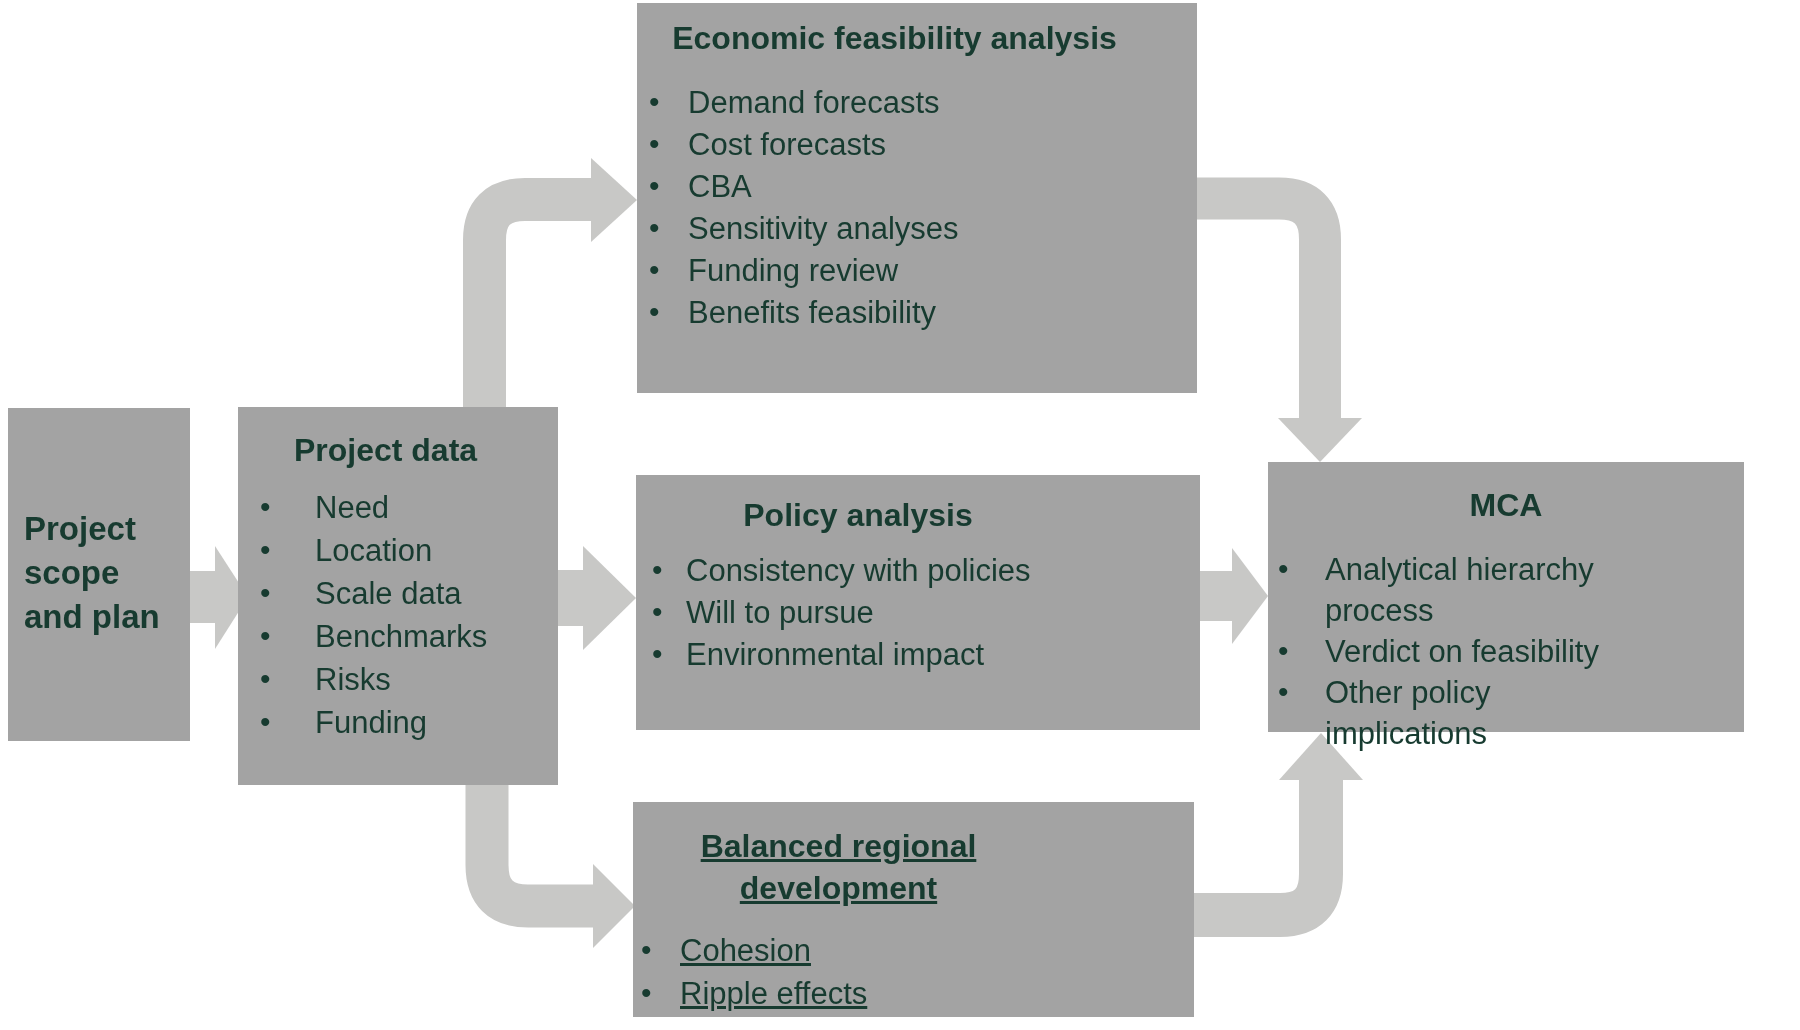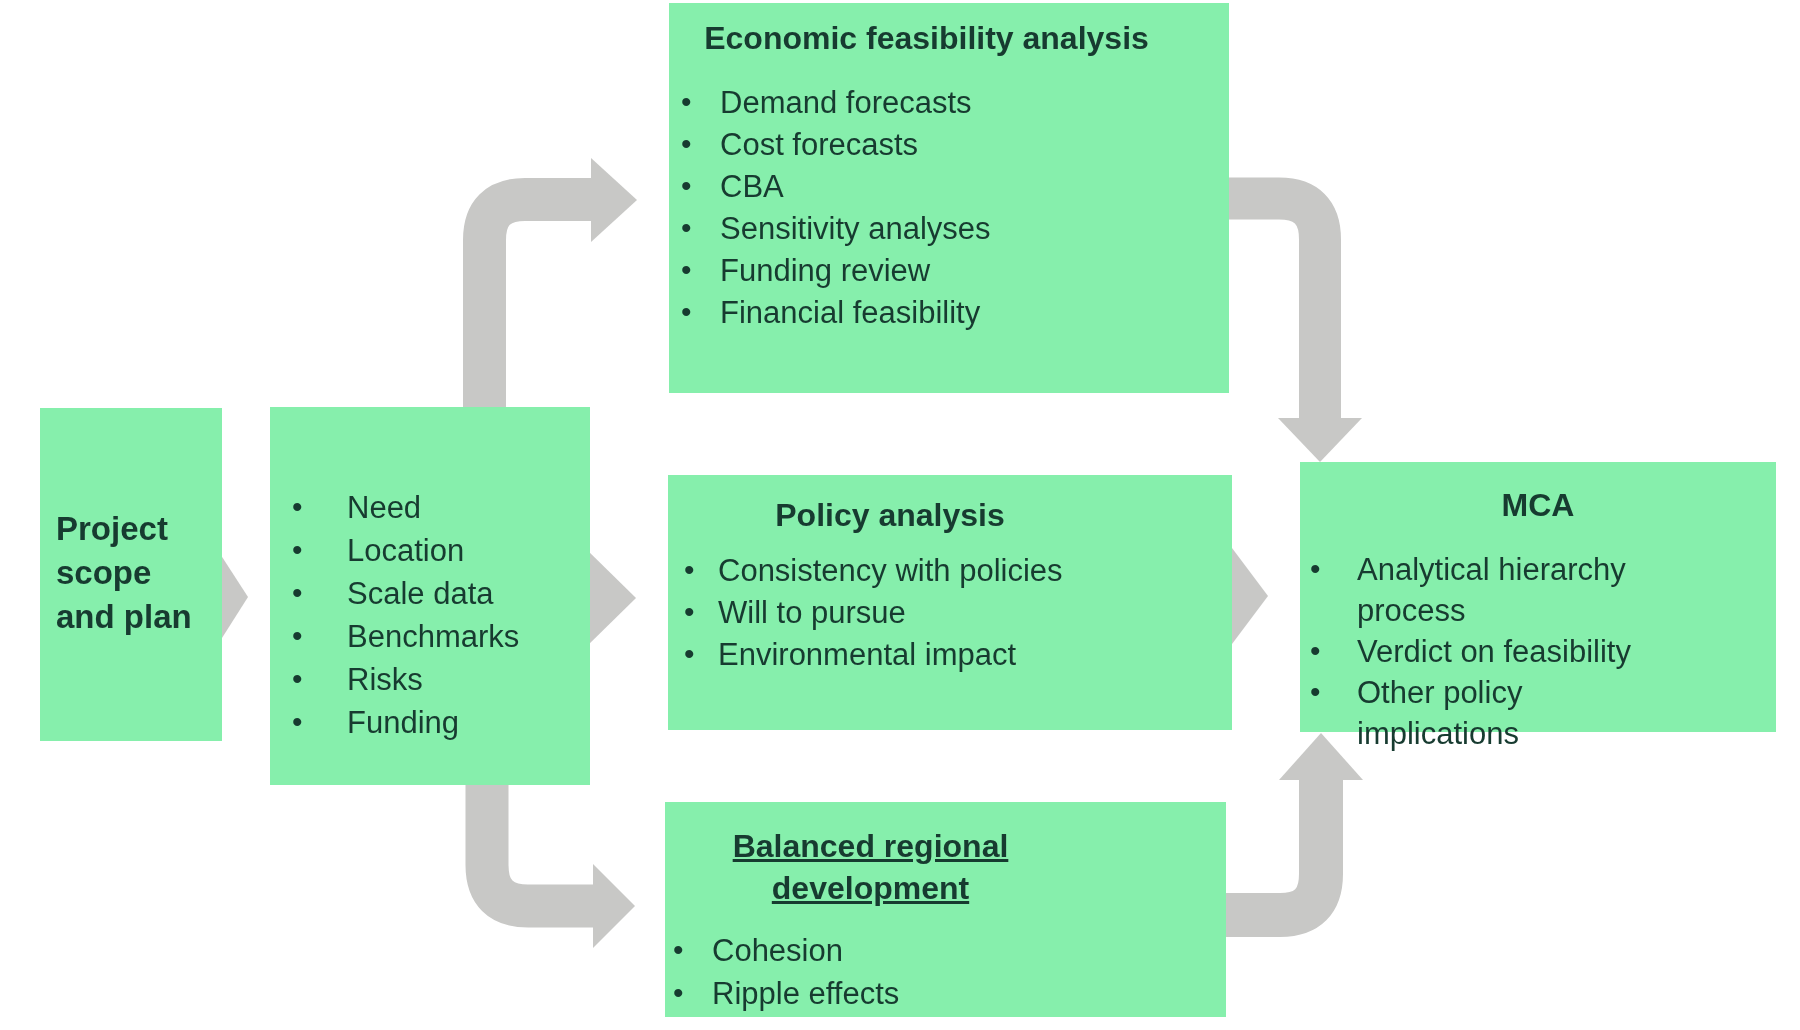--- a/index.html
+++ b/index.html
@@ -1,21 +1,21 @@
 <!DOCTYPE html>
 <html><head>
 <meta charset="utf-8">
 <style>
   html,body{margin:0;padding:0;background:#ffffff;}
   #canvas{
     position:relative;width:1800px;height:1030px;background:#ffffff;overflow:hidden;
     font-family:"Liberation Sans", sans-serif;color:#173b30;
   }
   #arrows{position:absolute;left:0;top:0;z-index:0;}
-  .box{position:absolute;background:#86efac;z-index:1;margin-left:32px;}
+  .box{position:absolute;background:#a3a3a3;z-index:1;}
   .box h2{
     position:absolute;left:0;margin:0;text-align:center;
     font-size:32px;line-height:40px;font-weight:700;color:#173b30;
   }
   .nowrap{white-space:nowrap;}
   .box ul{
     position:absolute;left:0;right:0;margin:0;padding:0;list-style:none;
     font-size:31px;line-height:42px;font-weight:400;
   }
   .box ul li{position:relative;}
@@ -42,21 +42,21 @@
   
   #box-policy{left:636px;top:475px;width:564px;height:255px;}
   #box-policy h2{top:20px;right:120px;}
   #box-policy ul{top:75px;}
   #box-policy ul li{padding-left:50px;padding-right:10px;}
   #box-policy ul li::before{left:16px;}
   
   #box-regional{left:633px;top:802px;width:561px;height:215px;}
   #box-regional h2{top:23px;right:150px;line-height:42px;text-decoration:underline;}
   #box-regional ul{top:127px;line-height:43px;}
-  #box-regional ul li{padding-left:47px;}
+  #box-regional ul li{padding-left:47px;text-decoration:underline;}
   #box-regional ul li::before{left:8px;}
   
   #box-mca{left:1268px;top:462px;width:476px;height:270px;}
   #box-mca h2{top:23px;right:0;}
   #box-mca ul{top:87px;line-height:41px;}
   #box-mca ul li{padding-left:57px;padding-right:90px;}
   #box-mca ul li::before{left:10px;}
 </style>
 </head>
 <body>
@@ -99,39 +99,40 @@
       <path d="M 1192 915 H 1280 Q 1321 915 1321 874 V 780" stroke="#c8c8c6" stroke-width="44" fill="none"></path>
       <polygon points="1279,780 1363,780 1321,733" fill="#c8c8c6"></polygon>
     </g>
   </svg>
 
   <div class="box" id="box-scope">
     <p class="scope-text">Project scope and plan</p>
   </div>
 
   <div class="box" id="box-data">
+    <h2 class="nowrap">Project data</h2>
     <ul>
         <li>Need</li>
         <li>Location</li>
         <li>Scale data</li>
         <li>Benchmarks</li>
         <li>Risks</li>
         <li>Funding</li>
       </ul>
   </div>
 
   <div class="box" id="box-economic">
     <h2 class="nowrap">Economic feasibility analysis</h2>
     <ul>
         <li>Demand forecasts</li>
         <li>Cost forecasts</li>
         <li>CBA</li>
         <li>Sensitivity analyses</li>
         <li>Funding review</li>
-        <li>Financial feasibility</li>
+        <li>Benefits feasibility</li>
       </ul>
   </div>
 
   <div class="box" id="box-policy">
     <h2 class="nowrap">Policy analysis</h2>
     <ul>
         <li>Consistency with policies</li>
         <li>Will to pursue</li>
         <li>Environmental impact</li>
       </ul>

